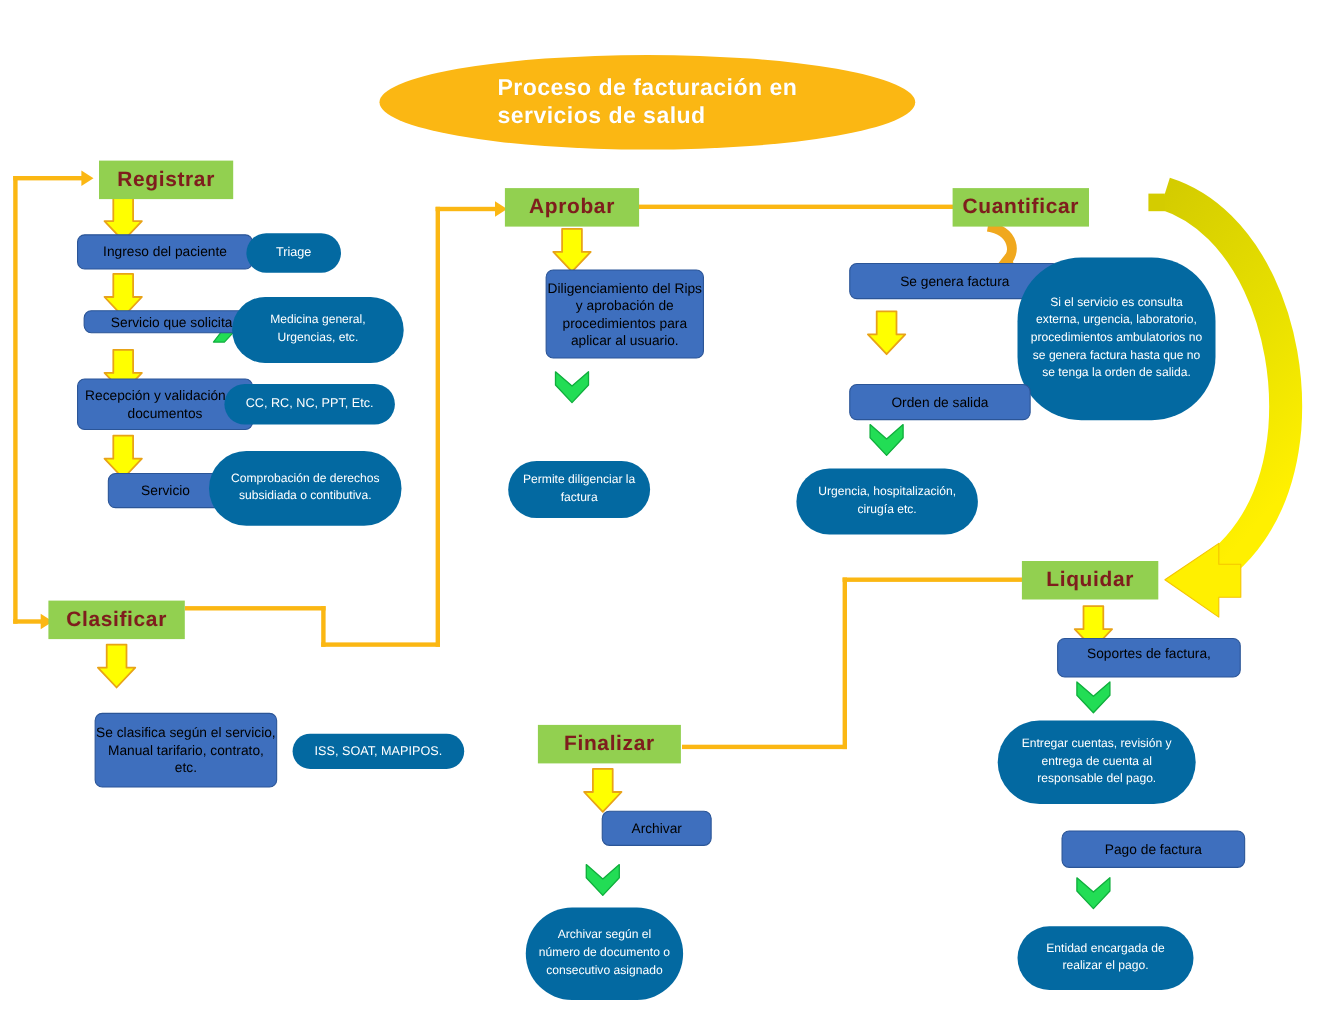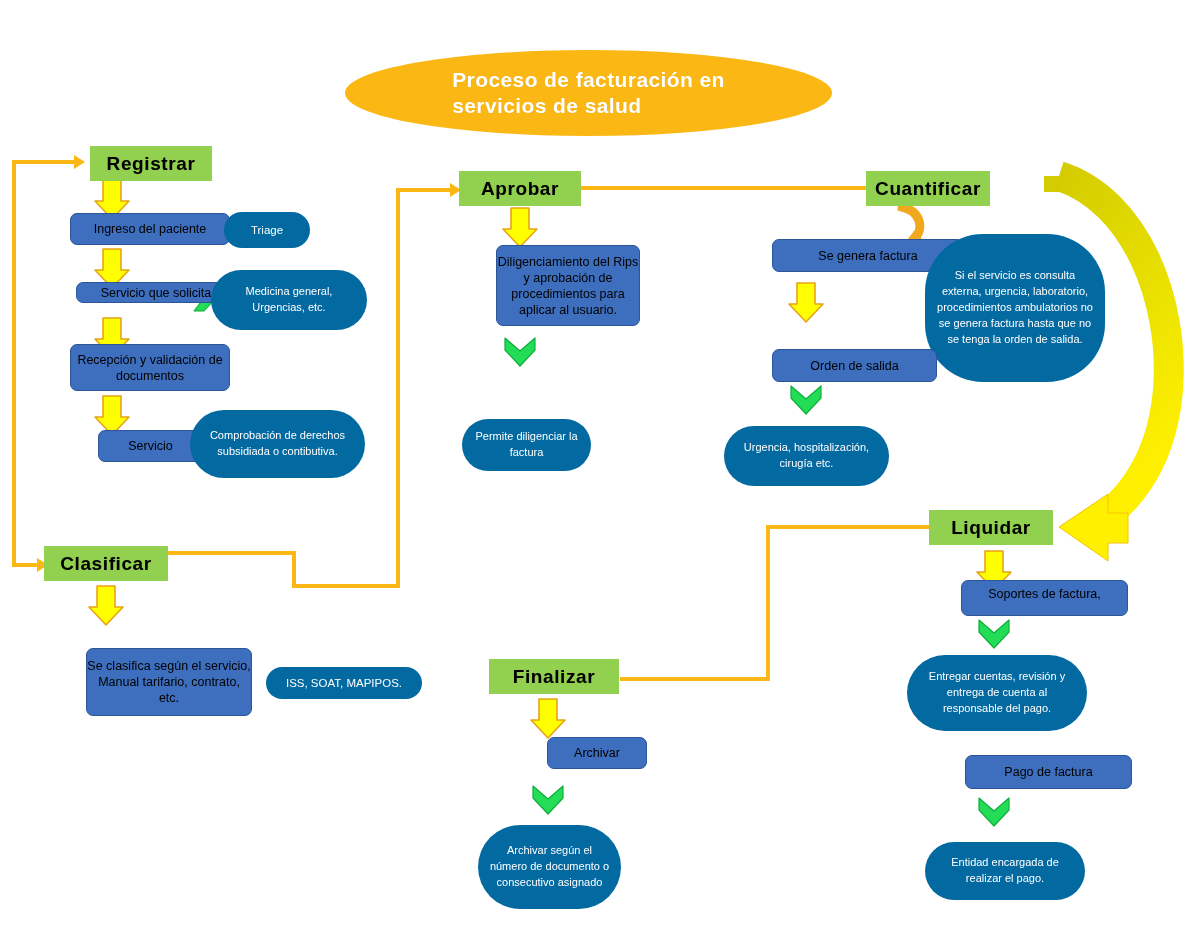--- a/index.html
+++ b/index.html
@@ -12,21 +12,21 @@
   }
   #canvas { position: relative; width: 1200px; height: 927px; background:#fff; }
 
   
   .node { position: absolute; display: flex; align-items: center; justify-content: center;
           text-align: center; color: #ffffff; }
 
   
   .phase {
     background: #92D050;
-    color: #000000;
+    color: #7f1d1d;
     font-size: 19px;
     font-weight: bold;
     letter-spacing: 0.6px;
     text-shadow: 0 0 1px rgba(0,0,0,.12);
   }
 
   
   .bluebox {
     background: #3E6FBE;
     border: 1.4px solid #2B5597;
@@ -171,20 +171,21 @@
 
   <div class="node phase" style="left:90px; top:146px; width:122px; height:35px;">Registrar</div>
 
   <div class="node bluebox" style="left:22px; top:213px; width:160px; height:32px;">Ingreso del paciente</div>
   <div class="node redbox small" style="left:224px; top:212px; width:86px; height:36px;">Triage</div>
 
   <div class="node bluebox" style="left:28px; top:282px; width:160px; height:21px;">Servicio que solicita</div>
   <div class="node redbox" style="left:211px; top:270px; width:156px; height:60px;">Medicina general, Urgencias, etc.</div>
 
   <div class="node bluebox" style="left:22px; top:344px; width:160px; height:47px;">Recepción y validación de documentos</div>
+  <div class="node redbox small" style="left:204px; top:349px; width:155px; height:37px;">CC, RC, NC, PPT, Etc.</div>
 
   <div class="node bluebox" style="left:50px; top:430px; width:105px; height:32px;">Servicio</div>
   <div class="node redbox" style="left:190px; top:410px; width:175px; height:68px;">Comprobación de derechos subsidiada o contibutiva.</div>
 
   <div class="node phase" style="left:44px; top:546px; width:124px; height:35px;">Clasificar</div>
 
   <div class="node bluebox" style="left:38px; top:648px; width:166px; height:68px;">Se clasifica según el servicio, Manual tarifario, contrato, etc.</div>
   <div class="node redbox small" style="left:266px; top:667px; width:156px; height:32px;">ISS, SOAT, MAPIPOS.</div>
 
   <div class="node phase" style="left:459px; top:171px; width:122px; height:35px;">Aprobar</div>

